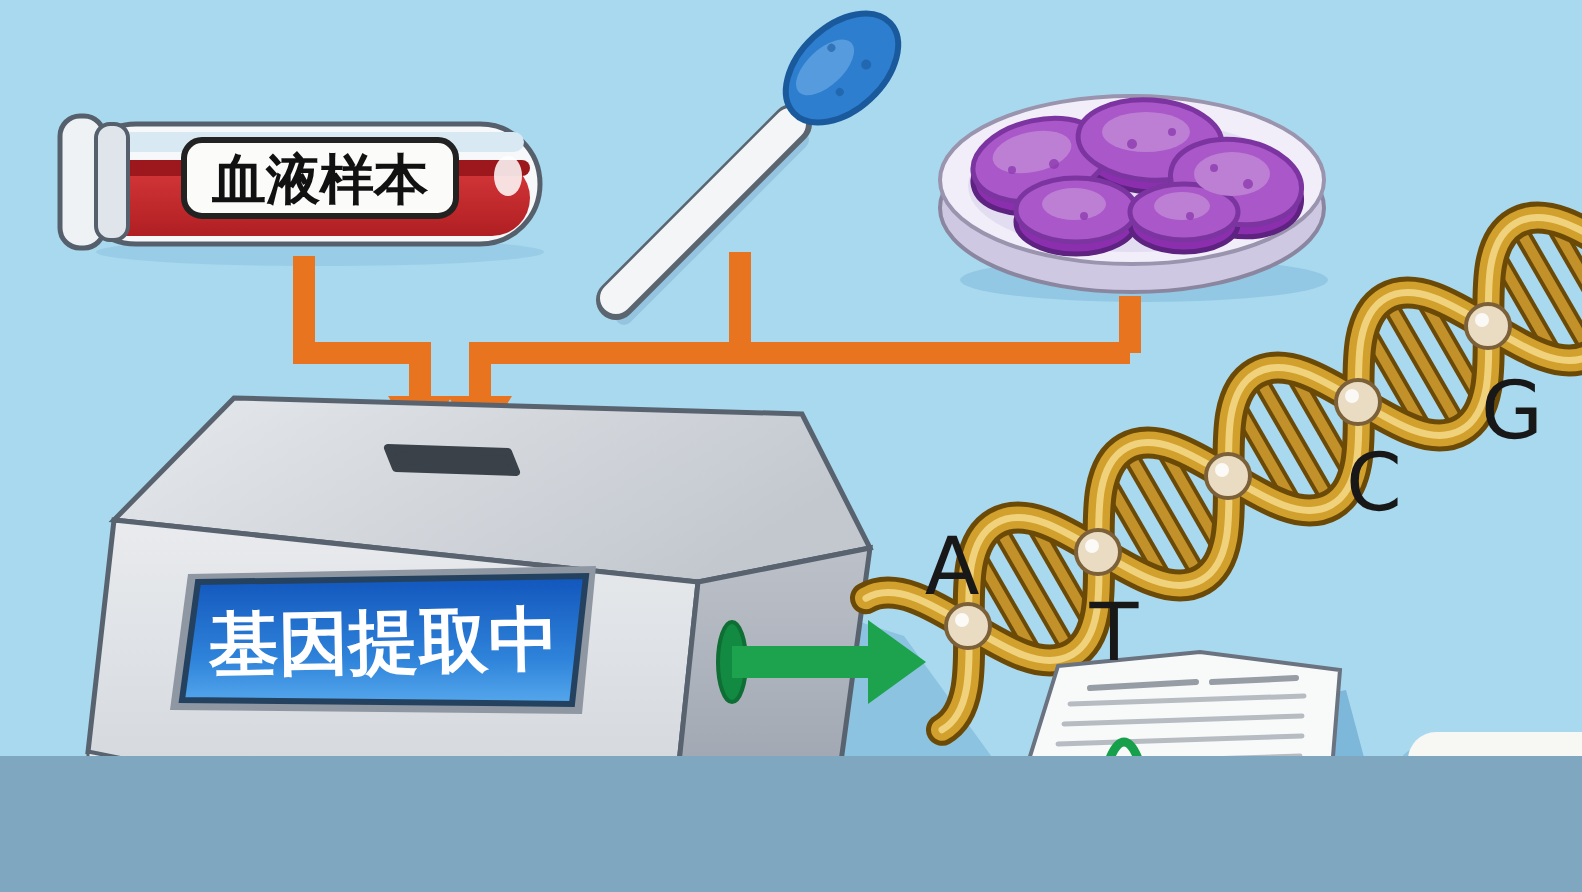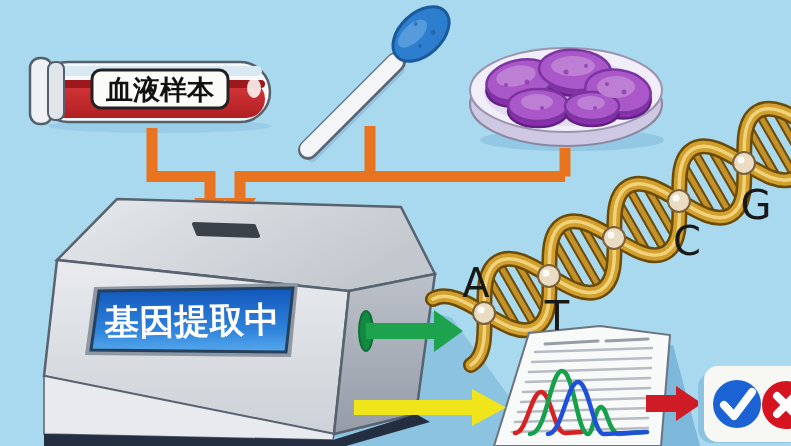--- a/index.html
+++ b/index.html
@@ -1,17 +1,17 @@
 <!DOCTYPE html>
 <html><head>
 <meta charset="utf-8">
 <style>
   html,body{margin:0;padding:0;background:#7fa8c0;}
   #stage{
-    position:relative;width:791px;height:446px;overflow:hidden;
+    position:relative;width:791px;height:378px;overflow:hidden;
     font-family:"DejaVu Sans","Liberation Sans",sans-serif;
   }
   #stage svg{display:block;width:791px;height:446px;}
   .cjk{font-weight:bold;}
 </style>
 </head>
 <body>
 
 <div id="stage">
 <svg viewBox="0 0 791 446" xmlns="http://www.w3.org/2000/svg">

